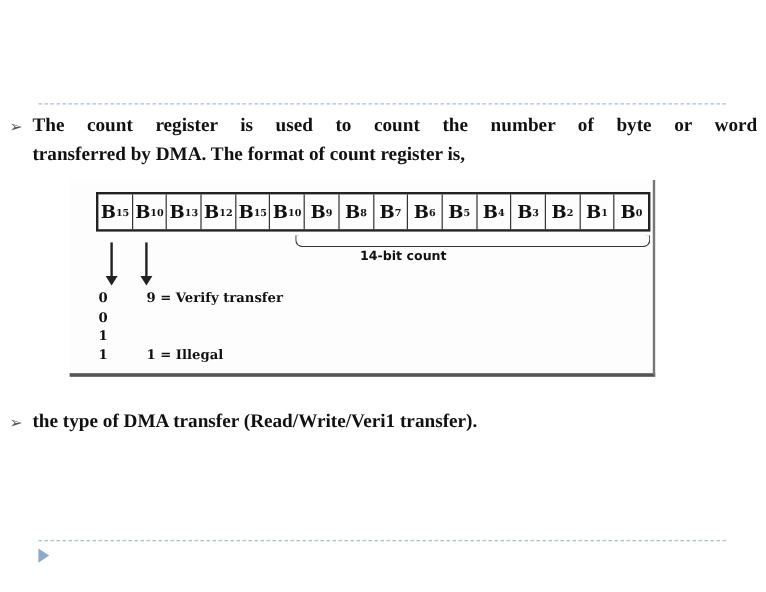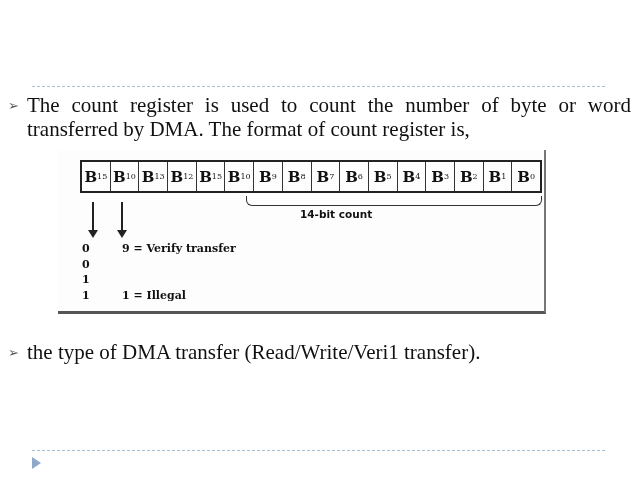--- a/index.html
+++ b/index.html
@@ -1,26 +1,26 @@
 <!DOCTYPE html>
 <html><head>
   <meta charset="utf-8">
   <style>
     html, body { margin:0; padding:0; background:#fff; }
     body { width:638px; height:493px; position:relative; overflow:hidden; font-family:"Liberation Serif", serif; color:#111; }
     .rule { position:absolute; height:0; border-top:1px dashed #a9bfd6; }
     .bullet { position:absolute; left:8px; font-size:13px; color:#555; }
-    .para { position:absolute; font-size:21px; line-height:24px; text-align:justify; }
+    .para { position:absolute; font-size:16px; line-height:24px; text-align:justify;font-weight:bold; }
     .para .line { display:block; white-space:nowrap; }
     .para .line.j { text-align:justify; text-align-last:justify; white-space:normal; }
     .figure { position:absolute; left:58px; top:150px; width:488px; height:164px; background:#fdfdfd; border-right:2px solid #777; border-bottom:3px solid #555; box-sizing:border-box; }
     .reg { position:absolute; left:22px; top:10px; width:462px; height:33px; border:2px solid #222; box-sizing:border-box; display:flex; }
     .cell { flex:1; border-right:1.5px solid #333; display:flex; align-items:center; justify-content:center; font-family:"DejaVu Serif", serif; font-weight:bold; font-size:15px; }
     .cell:last-child { border-right:none; }
-    .cell sub { font-size:8px; font-weight:normal; vertical-align:-4px;text-align:right; }
+    .cell sub { font-size:8px; font-weight:bold; vertical-align:-4px;text-align:right; }
     .brace { position:absolute; left:188px; top:46px; width:296px; height:10px; border-bottom:1.5px solid #333; border-left:1.5px solid #333; border-right:1.5px solid #333; border-radius:0 0 6px 6px; box-sizing:border-box; }
     .brace-label { position:absolute; left:242px; top:58px; font-family:"DejaVu Sans", sans-serif; font-weight:bold; font-size:10.5px;text-align:center; }
     .arrow { position:absolute; width:2px; background:#222; top:52px; height:30px; }
     .arrow::after { content:""; position:absolute; left:-4px; bottom:-6px; border-left:5px solid transparent; border-right:5px solid transparent; border-top:8px solid #222; }
     .legend { position:absolute; left:24px; top:91px; font-family:"DejaVu Serif", serif; font-weight:bold; font-size:11px; line-height:15.5px; }
     .legend .row { display:flex; }
     .legend .b15 { width:40px; }
     .marker { position:absolute; left:32px; top:457px; width:0; height:0; border-top:6px solid transparent; border-bottom:6px solid transparent; border-left:9px solid #8fa9c8; }
   </style>
 </head>

